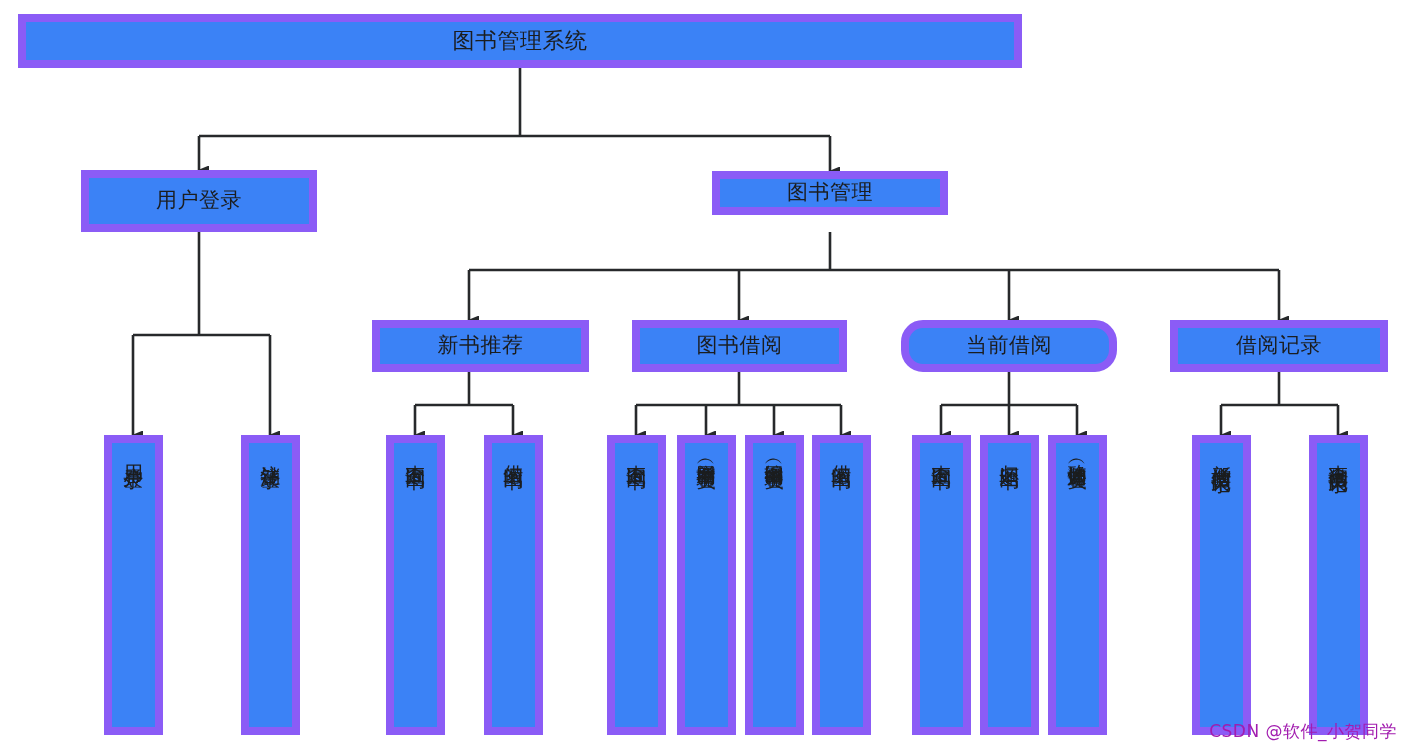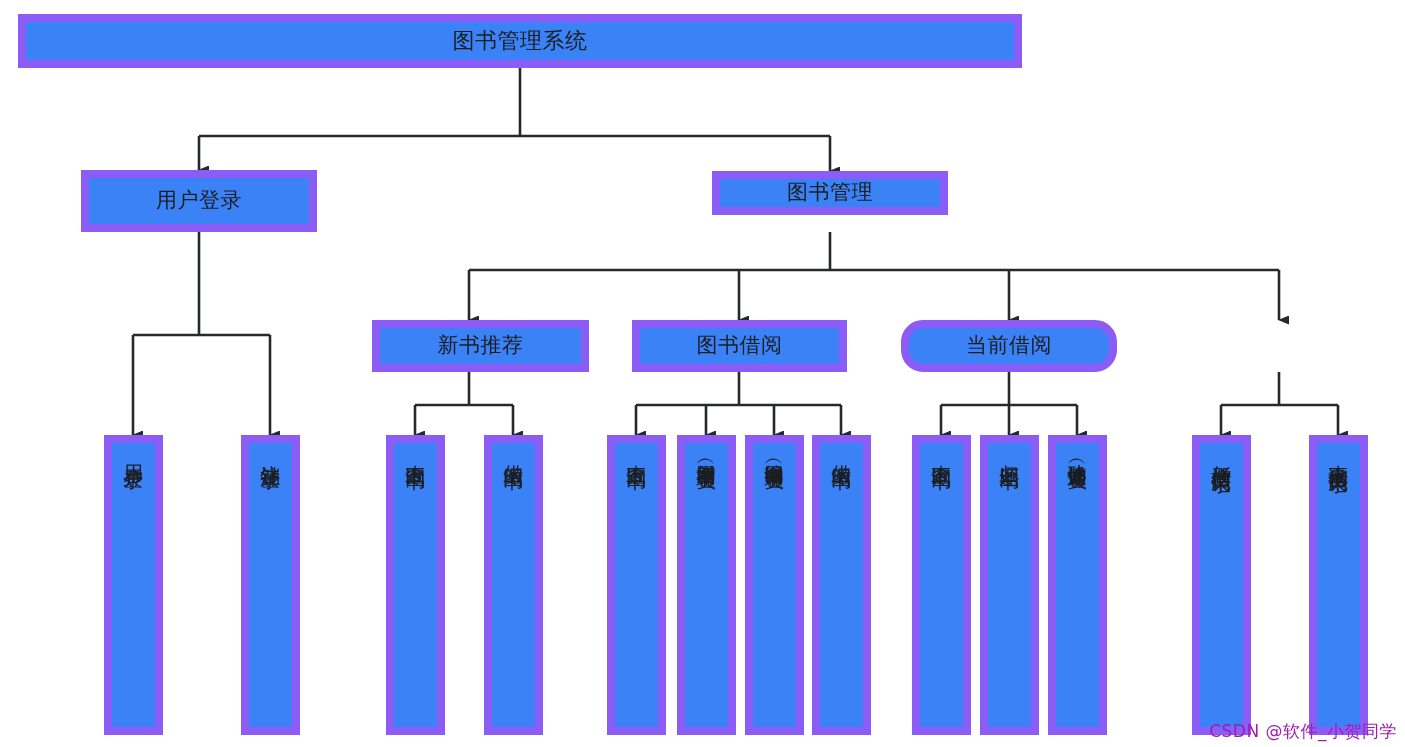--- a/index.html
+++ b/index.html
@@ -140,20 +140,23 @@
 
   <div class="node horiz" style="left:361px; top:320px; width:217px; height:52px;margin-left:11px;">
     <span>新书推荐</span>
   </div>
   <div class="node horiz" style="left:632px; top:320px; width:215px; height:52px;">
     <span>图书借阅</span>
   </div>
   <div class="node horiz" style="left:901px; top:320px; width:216px; height:52px;border-radius:22px;">
     <span>当前借阅</span>
   </div>
+  <div class="node horiz" style="left:1170px; top:320px; width:218px; height:52px;">
+    <span>借阅记录</span>
+  </div>
 
   <div class="node leaf" style="left:104px; top:435px; width:59px; height:300px;">
     <span class="leaf-label">用户登录</span>
   </div>
   <div class="node leaf" style="left:241px; top:435px; width:59px; height:300px;">
     <span class="leaf-label">注销登录</span>
   </div>
 
   <div class="node leaf" style="left:386px; top:435px; width:59px; height:300px;">
     <span class="leaf-label">查询图书</span>

